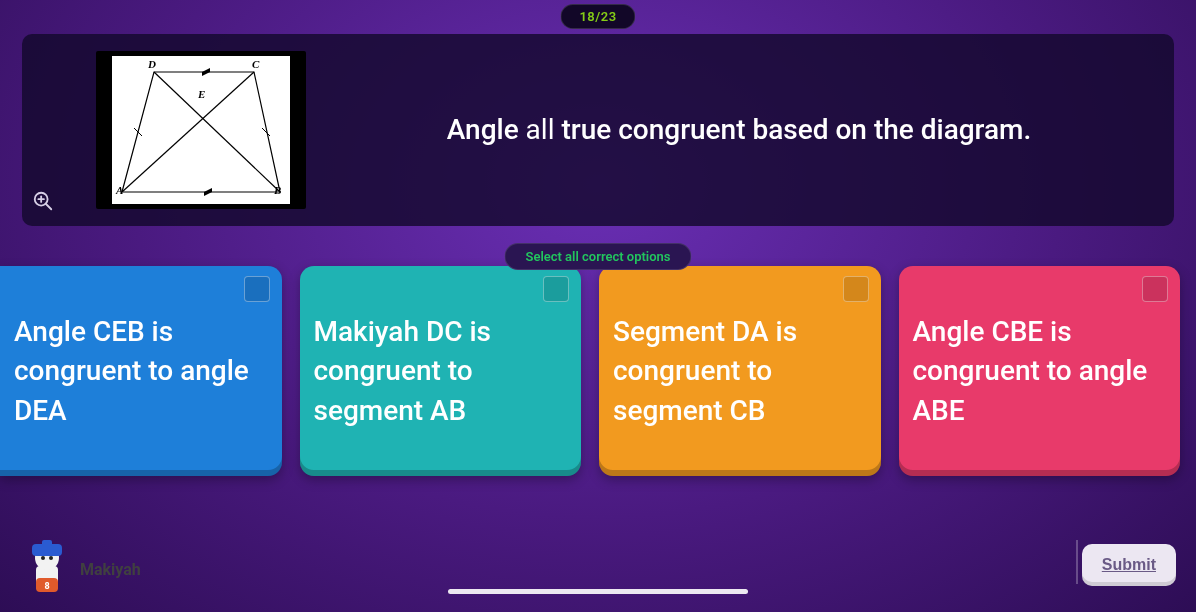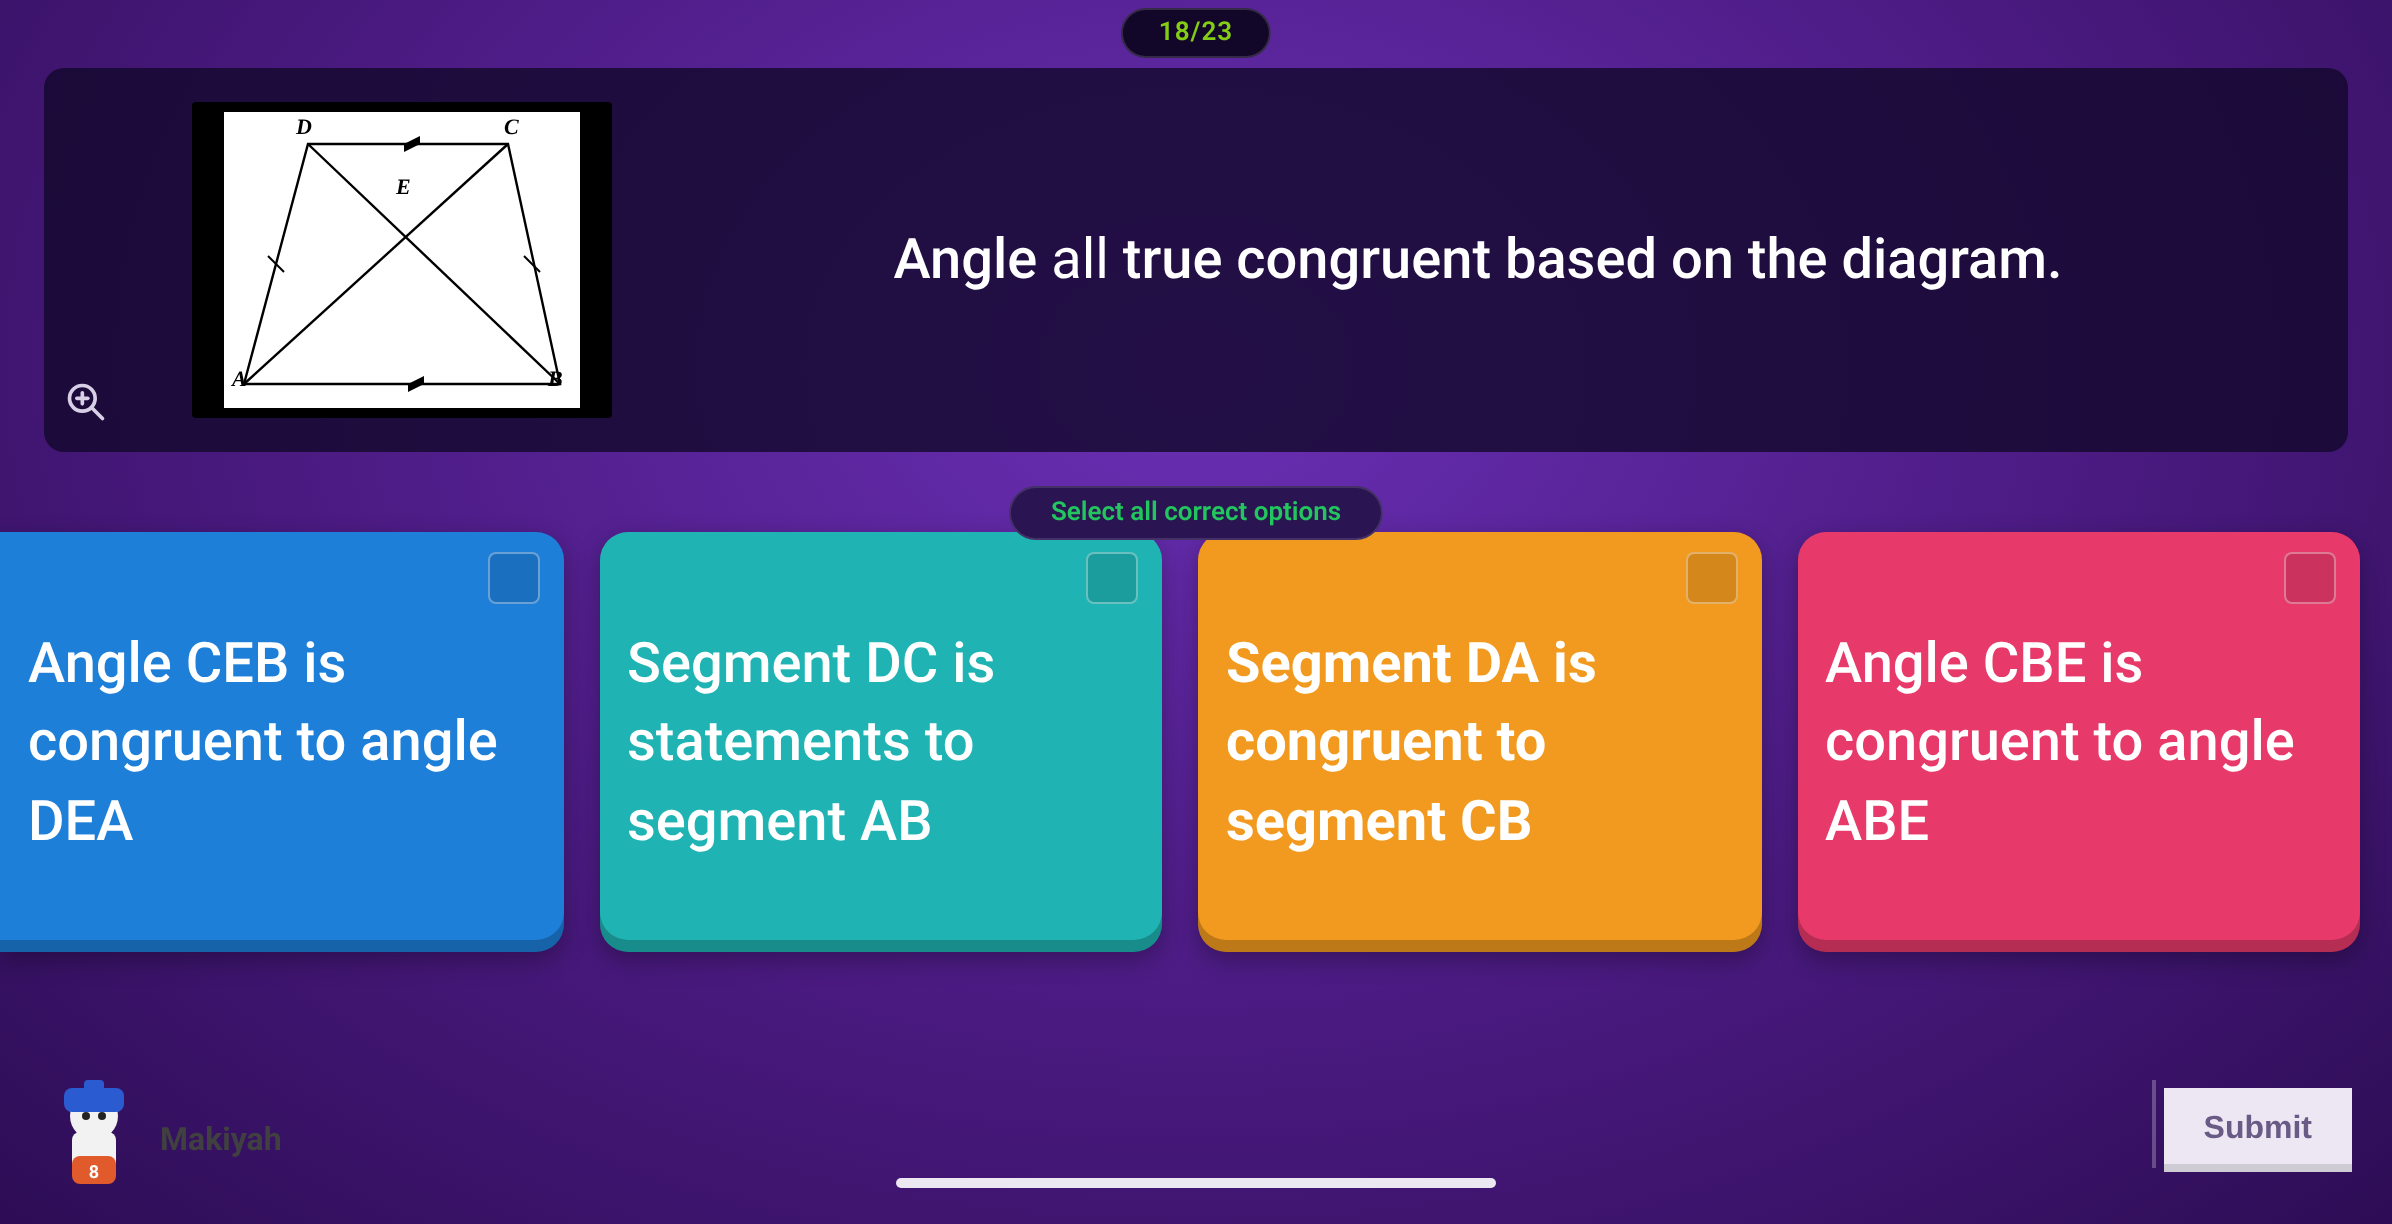--- a/index.html
+++ b/index.html
@@ -120,21 +120,21 @@
   .opt .chk{
     position:absolute;
     top:10px; right:12px;
     width:26px; height:26px;
     border-radius:4px;
     background:rgba(0,0,0,.12);
     border:1px solid rgba(255,255,255,.35);
   }
   .c-blue   { background:#1e7fd9; }
   .c-teal   { background:#1fb3b3; }
-  .c-orange { background:#f29a1f;font-weight:bold; }
+  .c-orange { background:#f29a1f; }
   .c-pink   { background:#e83a6a; }
   .opt.first{ border-top-left-radius:0; border-bottom-left-radius:0; }
 
   .footer{
     position:absolute;
     left:0; right:0; bottom:0;
     height:86px;
     display:flex;
     align-items:center;
     padding:0 24px;
@@ -165,26 +165,27 @@
     width:2px; height:44px;
     background:rgba(255,255,255,.25);
   }
   .submit-btn{
     position:absolute;
     right:20px;
     bottom:26px;
     background:#ece7f2;
     color:#6a5a86;
     border:none;
-    border-radius:0;
+    border-radius:10px;
     padding:12px 20px;
     font-size:16px;
     font-weight:700;
     cursor:pointer;
     box-shadow: inset 0 -4px 0 rgba(0,0,0,.12);
+    text-decoration: underline;
   }
   .vlabel{
     position:absolute;
     font: italic 600 11px Georgia, serif;
     color:#000;
   }
 </style>
 </head>
 <body>
 
@@ -233,21 +234,21 @@
 
 <div class="instruction-pill">Select all correct options</div>
 
 <div class="options-row">
   <div class="opt c-blue first">
     <span class="chk"></span>
     <span>Angle CEB is congruent to angle DEA</span>
   </div>
   <div class="opt c-teal">
     <span class="chk"></span>
-    <span>Segment DC is statements to segment AB</span>
+    <span>Makiyah DC is congruent to segment AB</span>
   </div>
   <div class="opt c-orange">
     <span class="chk"></span>
     <span>Segment DA is congruent to segment CB</span>
   </div>
   <div class="opt c-pink">
     <span class="chk"></span>
     <span>Angle CBE is congruent to angle ABE</span>
   </div>
 </div>

